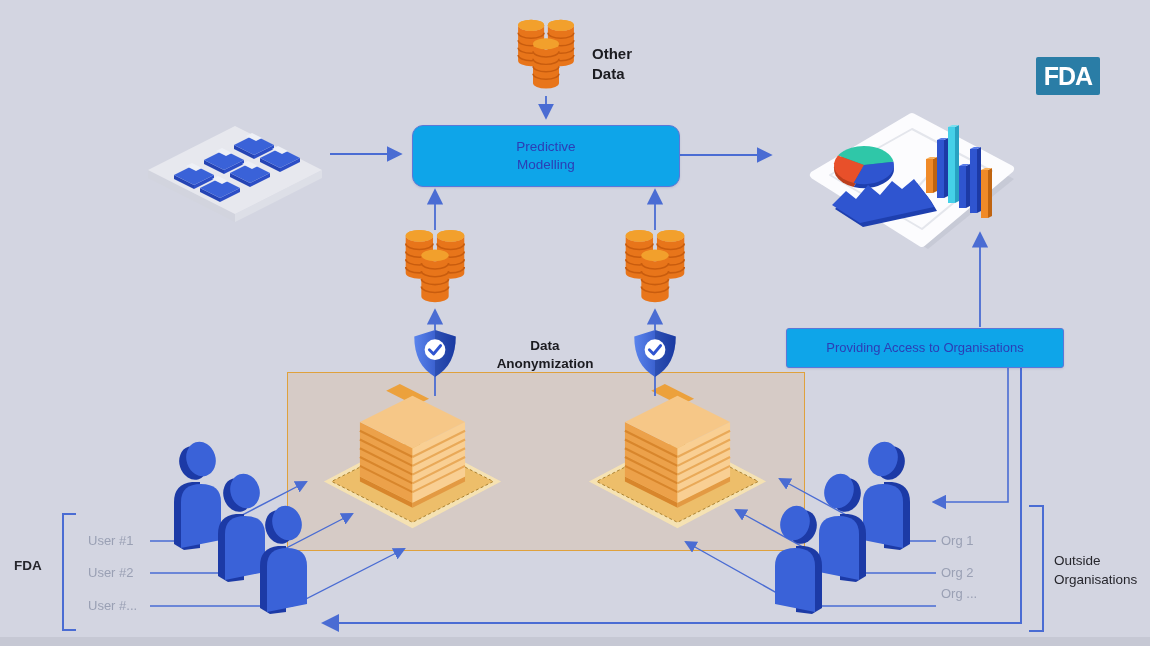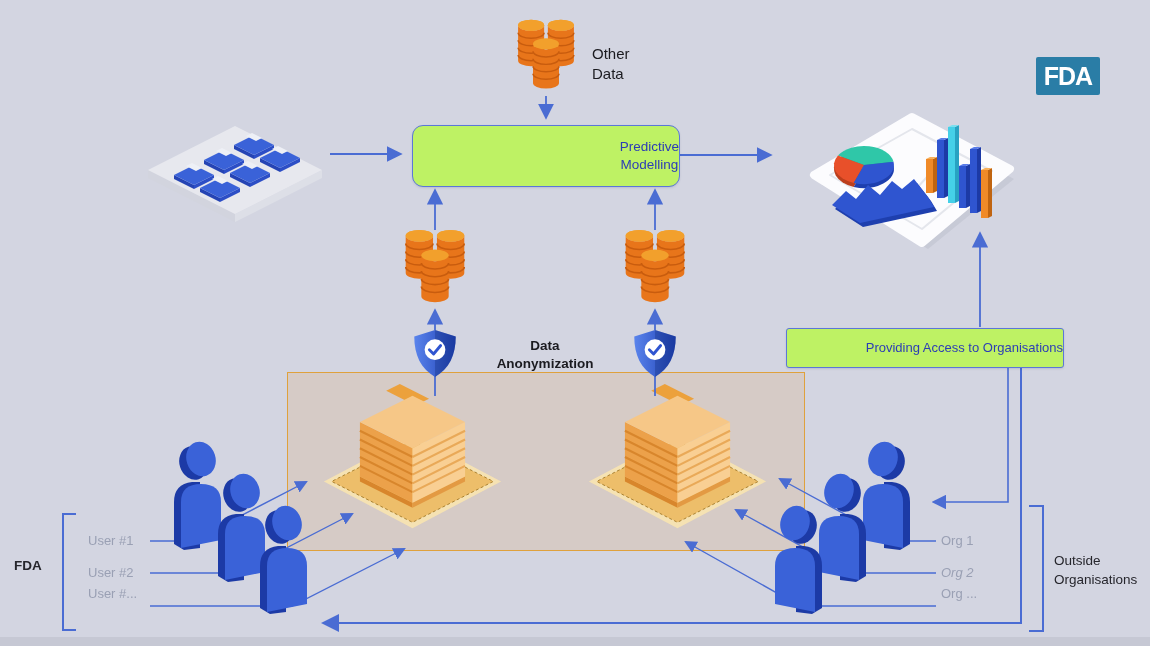--- a/index.html
+++ b/index.html
@@ -1,22 +1,22 @@
 <!DOCTYPE html>
 <html><head>
 <meta charset="utf-8">
 <style>
   html,body{margin:0;padding:0;}
   body{width:1150px;height:646px;overflow:hidden;background:#d3d5e1;
        font-family:"Liberation Sans","DejaVu Sans",sans-serif;}
   .canvas{position:relative;width:1150px;height:646px;background:#d3d5e1;overflow:hidden;}
   .abs{position:absolute;}
-  .h-label{font-weight:400;color:#1b1b20;font-size:15px;line-height:1.35;}
-  .node-box{background:#bef264;border:1.6px solid #5b77d8;border-radius:11px;
-            color:#2c3db5;display:flex;align-items:center;justify-content:flex-end;
+  .h-label{font-weight:700;color:#1b1b20;font-size:15px;line-height:1.35;}
+  .node-box{background:#0ea5e9;border:1.6px solid #5b77d8;border-radius:11px;
+            color:#2c3db5;display:flex;align-items:center;justify-content:center;
             text-align:center;font-size:13.5px;line-height:1.3;box-shadow:0 1px 2px rgba(60,70,120,.15);}
   .muted{color:#9aa0b4;font-size:13px;}
   .bracket-label{color:#26262c;font-size:13.5px;font-weight:600;line-height:1.4;}
   .fda-logo{background:#2a7da6;color:#ffffff;font-weight:800;font-size:25px;
             letter-spacing:-1px;display:flex;align-items:center;justify-content:center;
             border-radius:2px;}
   .orange-region{background:rgba(232,158,60,0.16);border:1.6px solid #dfa13c;}
   .bottom-strip{background:#c6c8d4;}
   .z0{z-index:0}.z1{z-index:1}.z2{z-index:2}.z3{z-index:3}.z4{z-index:4}.z5{z-index:5}
 </style>
@@ -244,23 +244,23 @@
   <div class="abs z5" style="left:478px;top:337px;width:134px;text-align:center;font-weight:700;font-size:13.5px;color:#1b1b20;line-height:1.35;">
     <div>Data</div>
     <div>Anonymization</div>
   </div>
 
   <div class="abs node-box z5" style="left:786px;top:328px;width:276px;height:38px;font-size:13px;border-radius:3px;">Providing Access to Organisations</div>
 
   <div class="abs bracket-label z5" style="left:14px;top:557px;">FDA</div>
   <div class="abs muted z5" style="left:88px;top:533px;">User #1</div>
   <div class="abs muted z5" style="left:88px;top:565px;">User #2</div>
-  <div class="abs muted z5" style="left:88px;top:586px;text-align:right;">User #...</div>
+  <div class="abs muted z5" style="left:88px;top:598px;text-align:right;">User #...</div>
 
   <div class="abs muted z5" style="left:941px;top:533px;">Org 1</div>
-  <div class="abs muted z5" style="left:941px;top:565px;font-style:italic;">Org 2</div>
+  <div class="abs muted z5" style="left:941px;top:565px;">Org 2</div>
   <div class="abs muted z5" style="left:941px;top:586px;">Org ...</div>
   <div class="abs bracket-label z5" style="left:1054px;top:552px;font-weight:500;">
     <div>Outside</div>
     <div>Organisations</div>
   </div>
 
 </div>
 
 </body></html>

